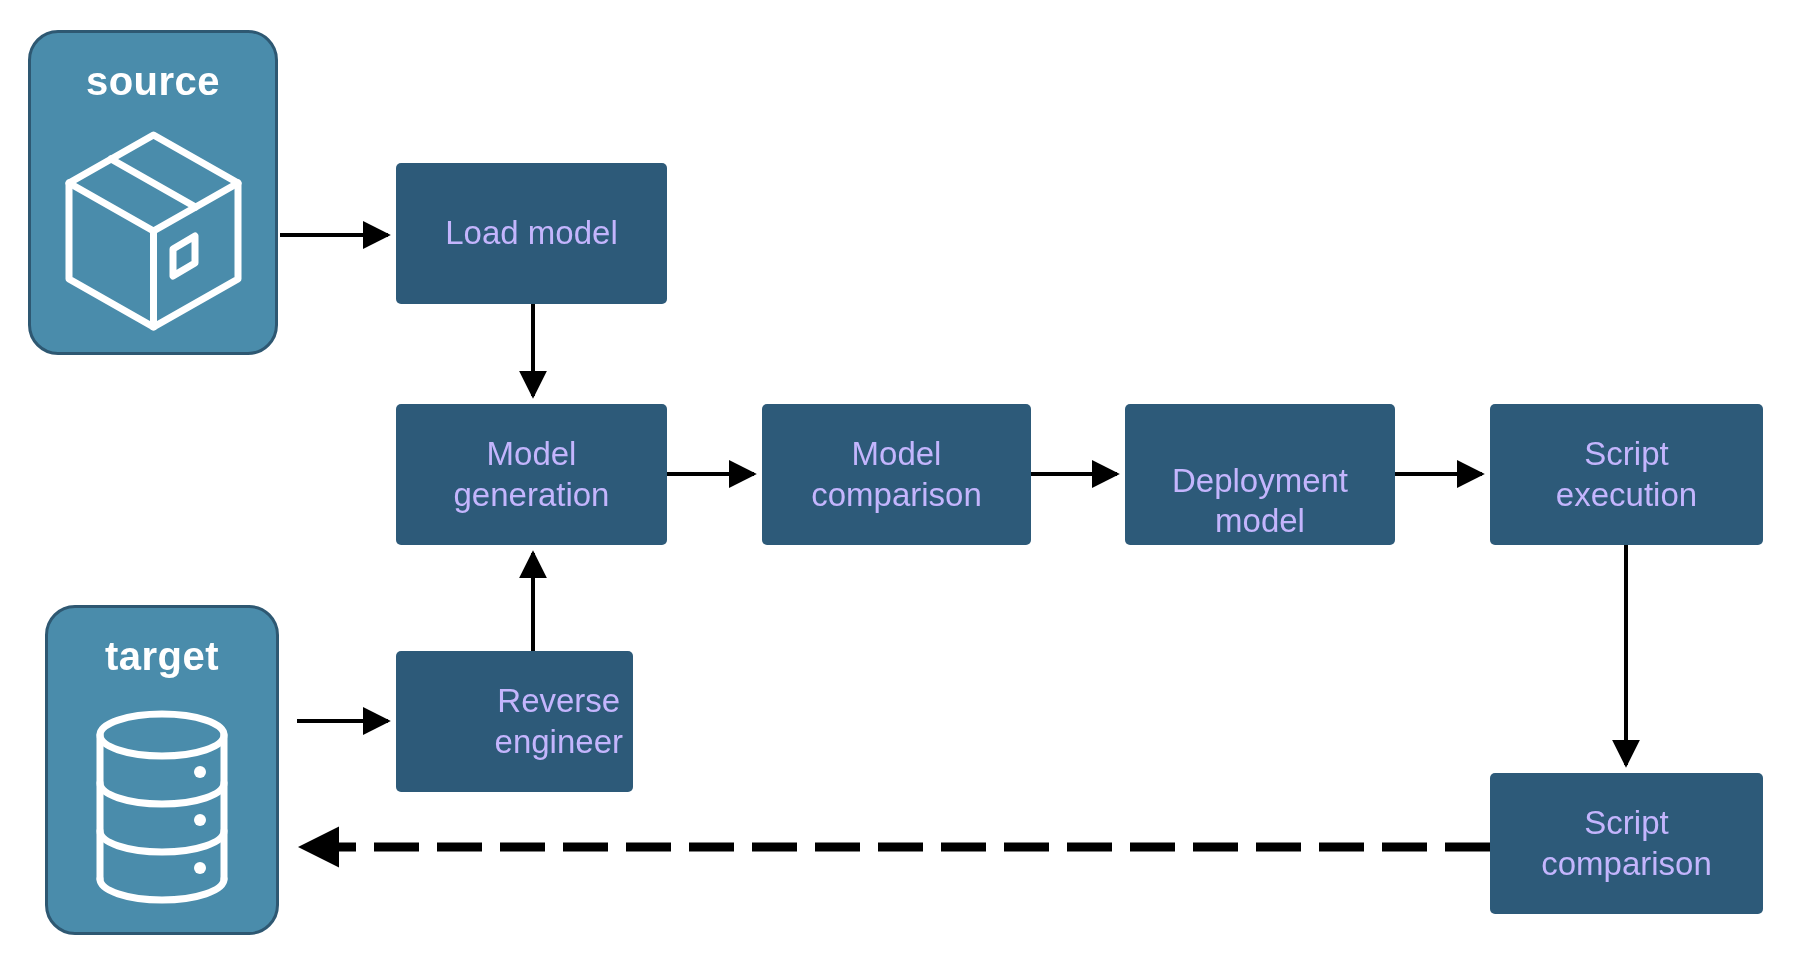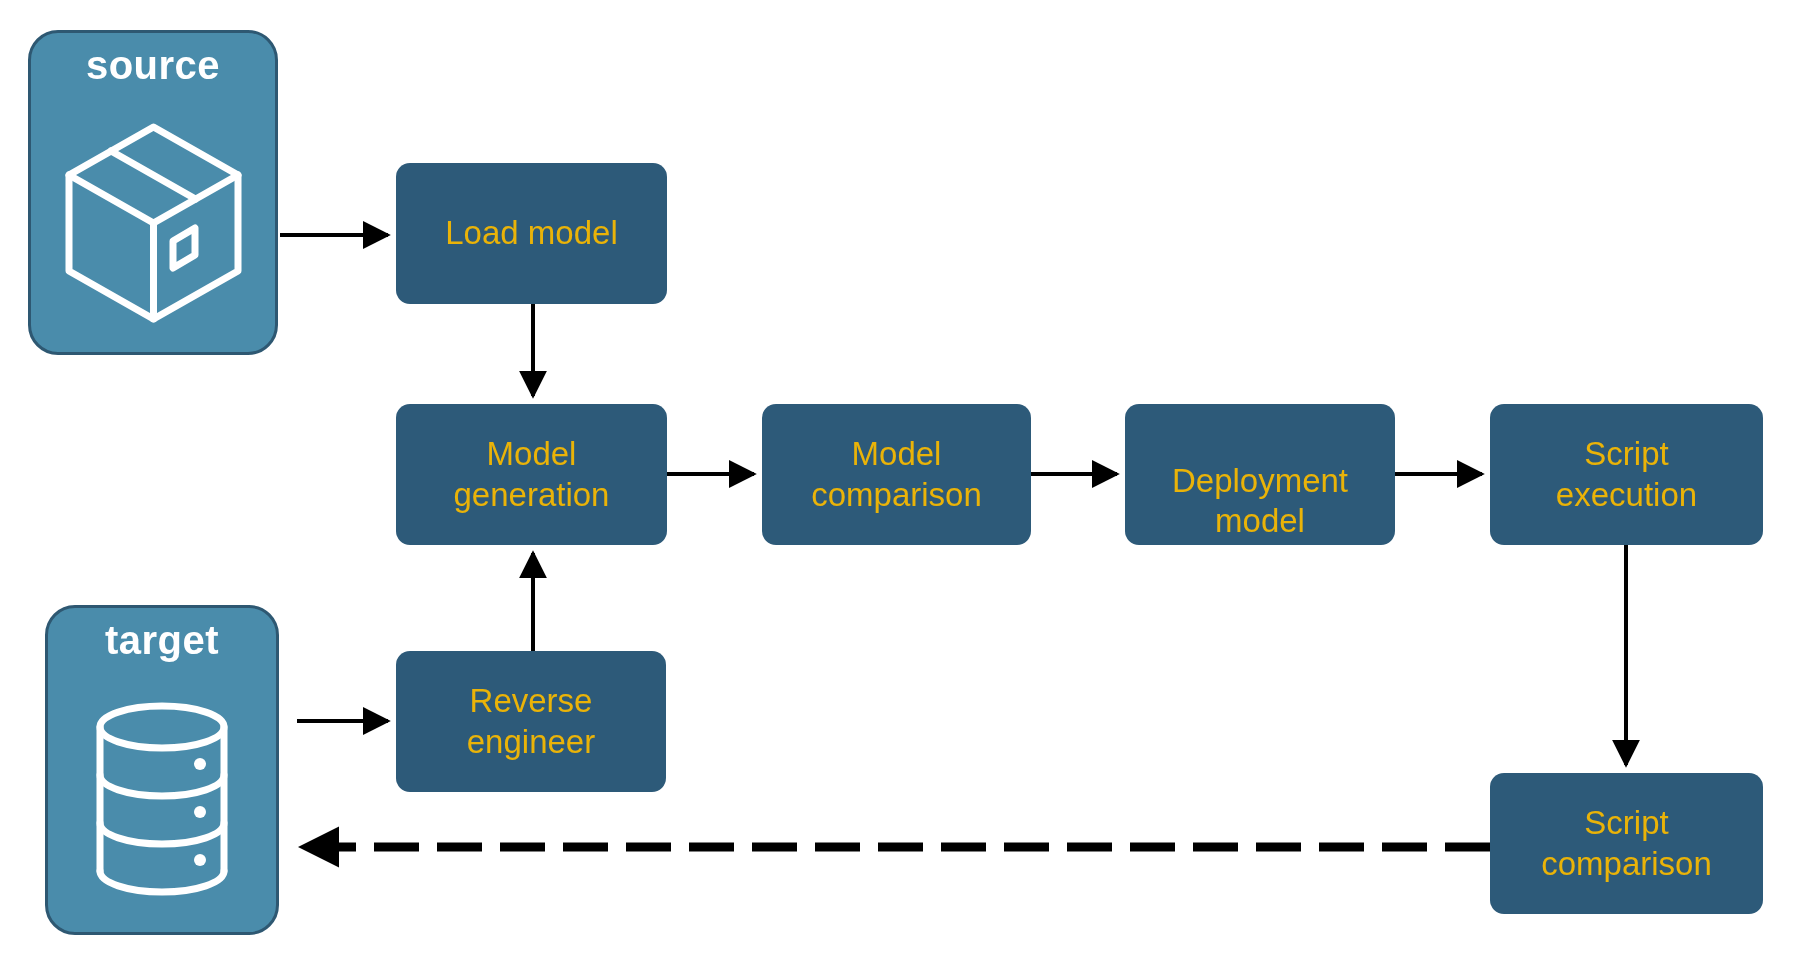--- a/index.html
+++ b/index.html
@@ -36,38 +36,38 @@
     display: flex;
     flex-direction: column;
     align-items: center;
   }
   .endpoint-label {
     color: #ffffff;
     font-weight: bold;
     font-size: 40px;
     letter-spacing: 0.5px;
     line-height: 1;
-    margin-top: 12px;
+    margin-top: 28px;
     margin-bottom: 6px;
   }
   .endpoint-icon {
     flex: 1 1 auto;
     display: flex;
     align-items: center;
     justify-content: center;
     width: 100%;
   }
 
   
   .node {
     position: absolute;
     box-sizing: border-box;
     background: #2d5a79;
-    border-radius: 14px;
-    color: #eab308;
+    border-radius: 5px;
+    color: #c4b5fd;
     display: flex;
     align-items: center;
     justify-content: center;
     text-align: center;
     font-size: 33px;
     line-height: 1.22;
     font-weight: 400;
     padding: 4px 10px;
   }
   .node span { display: block; }
@@ -172,21 +172,21 @@
     </div>
   </div>
 
   <div class="node" style="left:1490px; top:404px; width:273px; height:141px;">
     <div>
       <span>Script</span>
       <span>execution</span>
     </div>
   </div>
 
-  <div class="node" style="left:396px; top:651px; width:270px; height:141px;">
+  <div class="node" style="left:396px; top:651px; width:237px; height:141px;justify-content:flex-end;">
     <div>
       <span>Reverse</span>
       <span>engineer</span>
     </div>
   </div>
 
   <div class="node" style="left:1490px; top:773px; width:273px; height:141px;">
     <div>
       <span>Script</span>
       <span>comparison</span>

